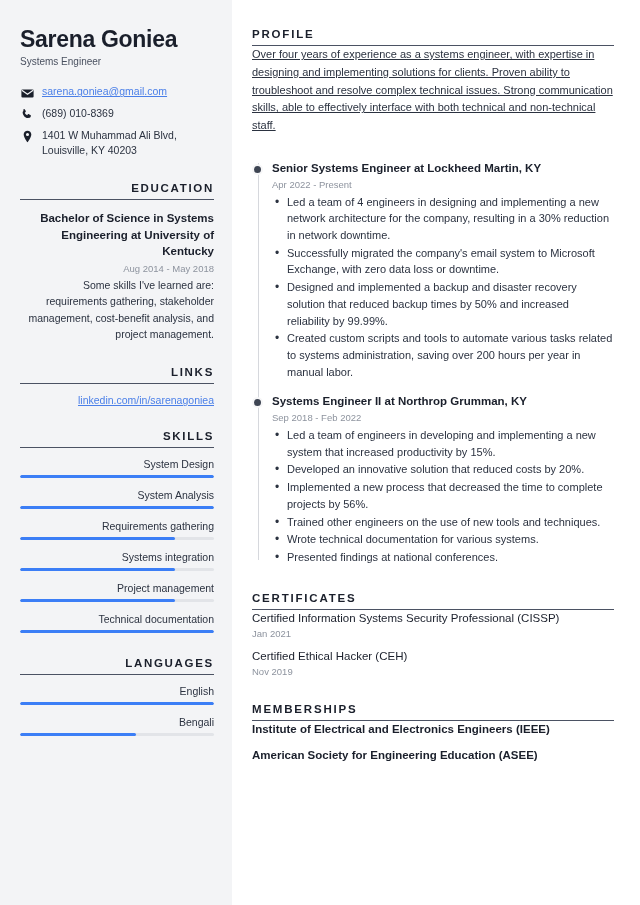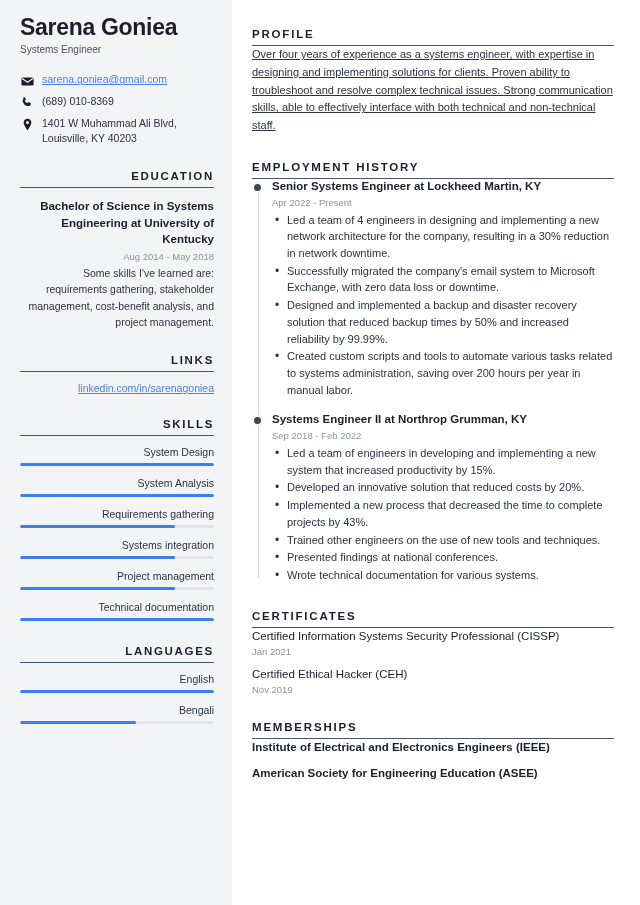--- a/index.html
+++ b/index.html
@@ -8,21 +8,21 @@
     background:#ffffff;
     font-family:"Liberation Sans", sans-serif;
     -webkit-font-smoothing:antialiased;
   }
   .page { position:relative; width:640px; height:905px; display:flex; background:#ffffff; overflow:hidden; }
 
   
   .sidebar {
     width:232px; min-width:232px;
     background:#f3f4f6;
-    padding:14px 18px 20px 20px;
+    padding:26px 18px 20px 20px;
   }
   .name {
     font-size:23px; font-weight:bold; color:#1a1f2b;
     letter-spacing:-0.3px; line-height:1.15;
   }
   .job-title { font-size:10px; color:#4a5160; margin-top:4px; }
 
   .contact-list { margin-top:18px; }
   .contact-row { display:flex; align-items:flex-start; margin-bottom:6px; }
   .contact-icon {
@@ -214,44 +214,43 @@
   </aside>
 
   <main class="main">
 
     <section>
       <div class="main-head">PROFILE</div>
       <p class="profile-text">Over four years of experience as a systems engineer, with expertise in designing and implementing solutions for clients. Proven ability to troubleshoot and resolve complex technical issues. Strong communication skills, able to effectively interface with both technical and non-technical staff.</p>
     </section>
 
     <section class="main-section">
-      <div class="main-head">EMPLOYMENT HISTORY</div>
       <div class="timeline" id="jobs-container">
           <div class="job">
             <span class="job-dot"></span>
             <div class="job-heading">Senior Systems Engineer at Lockheed Martin, KY</div>
             <div class="job-date">Apr 2022 - Present</div>
             <ul class="job-bullets">
               <li>Led a team of 4 engineers in designing and implementing a new network architecture for the company, resulting in a 30% reduction in network downtime.</li>
               <li>Successfully migrated the company's email system to Microsoft Exchange, with zero data loss or downtime.</li>
               <li>Designed and implemented a backup and disaster recovery solution that reduced backup times by 50% and increased reliability by 99.99%.</li>
               <li>Created custom scripts and tools to automate various tasks related to systems administration, saving over 200 hours per year in manual labor.</li>
             </ul>
           </div>
           <div class="job">
             <span class="job-dot"></span>
             <div class="job-heading">Systems Engineer II at Northrop Grumman, KY</div>
             <div class="job-date">Sep 2018 - Feb 2022</div>
             <ul class="job-bullets">
               <li>Led a team of engineers in developing and implementing a new system that increased productivity by 15%.</li>
               <li>Developed an innovative solution that reduced costs by 20%.</li>
-              <li>Implemented a new process that decreased the time to complete projects by 43%.</li>
+              <li>Implemented a new process that decreased the time to complete projects by 56%.</li>
               <li>Trained other engineers on the use of new tools and techniques.</li>
+              <li>Wrote technical documentation for various systems.</li>
               <li>Presented findings at national conferences.</li>
-              <li>Wrote technical documentation for various systems.</li>
             </ul>
           </div>
         </div>
     </section>
 
     <section class="main-section">
       <div class="main-head">CERTIFICATES</div>
       <div id="certs-container">
           <div class="cert-item">
             <div class="cert-title">Certified Information Systems Security Professional (CISSP)</div>

